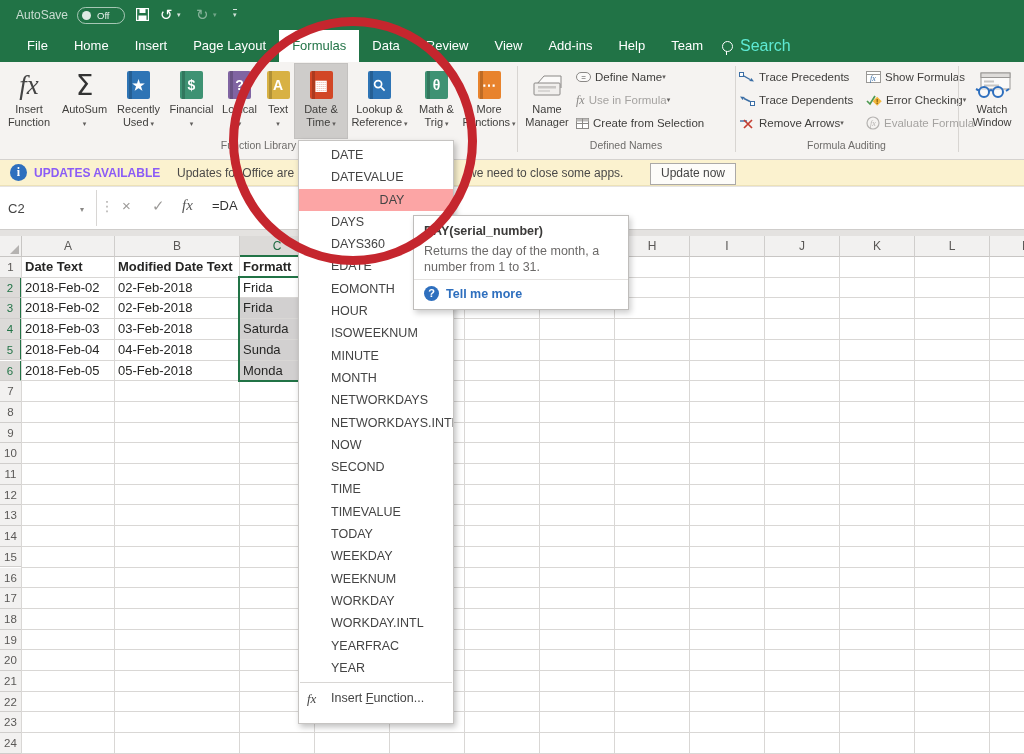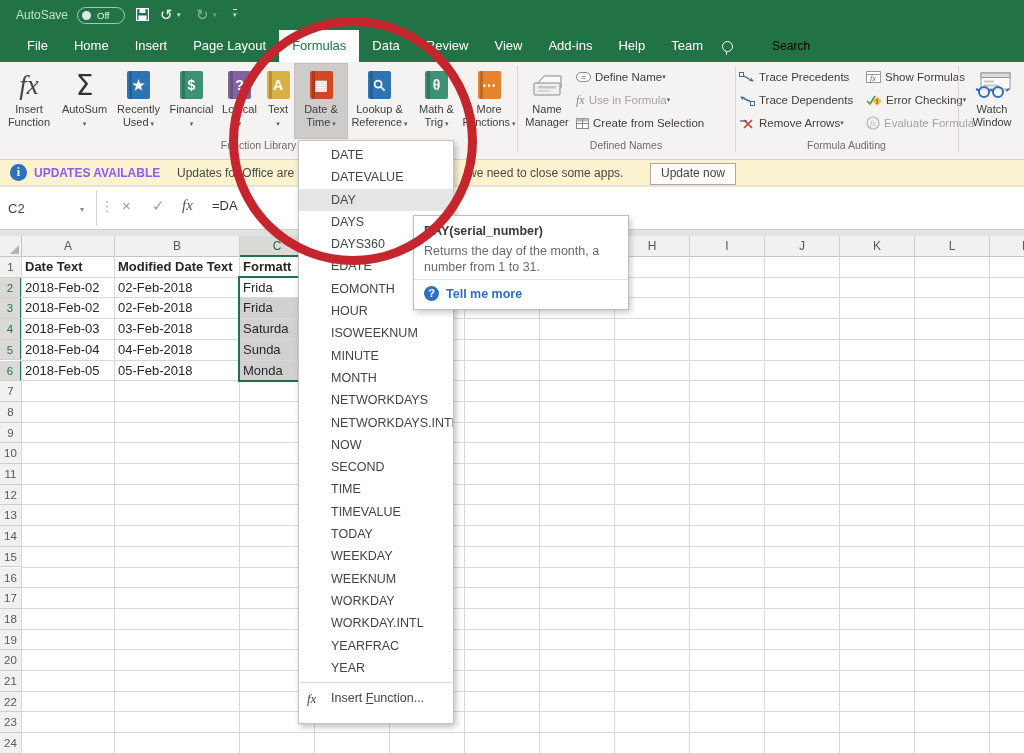--- a/index.html
+++ b/index.html
@@ -16,21 +16,21 @@
   .qa{top:5px;color:#fff;font-size:15px;line-height:20px;}
   .qa-arrow{top:11px;font-size:7px;color:rgba(255,255,255,.8);}
   .dim{opacity:.45;}
   
   #tabrow{left:0;top:30px;width:1024px;height:32px;background:#217346;display:flex;align-items:flex-end;padding-left:14px;box-sizing:border-box;}
   .tab{height:32px;line-height:32px;color:#fff;font-size:13px;padding:0 13px;white-space:nowrap;}
   .tab.active{background:#fff;color:#217346;}
   #searchwrap{display:flex;align-items:center;height:32px;margin-left:6px;}
   .bulb{display:inline-block;width:9px;height:9px;border:1.5px solid #fff;border-radius:50%;position:relative;margin-right:7px;}
   .bulb:after{content:"";position:absolute;left:2.5px;top:9px;width:1.5px;height:4px;background:#fff;}
-  #search-label{color:#000000;font-size:12px;margin-left:32px;}
+  #search-label{color:#5eead4;font-size:16px;}
   
   #ribbon{left:0;top:62px;width:1024px;height:98px;background:#F5F3F1;border-bottom:1px solid #D5D2CF;box-sizing:border-box;}
   .bigbtn{position:absolute;top:2px;height:74px;text-align:center;font-size:11px;line-height:13px;color:#3F3E3C;}
   .bigbtn.pressed{background:#CECCCA;outline:1px solid #C3C1BF;}
   .bicon{height:36px;display:flex;align-items:center;justify-content:center;margin-top:3px;}
   .bl{white-space:nowrap;}
   .mini-arrow{font-size:7px;color:#605E5C;}
   .book{width:23px;height:28px;border-radius:2px;position:relative;display:flex;align-items:center;justify-content:center;}
   .book i{position:absolute;left:2px;top:0;width:3px;height:100%;background:rgba(0,0,0,.18);}
   .book b{color:#fff;font-size:14px;font-weight:bold;font-family:"Liberation Sans",sans-serif;z-index:1;}
@@ -75,21 +75,21 @@
   .cell.right{text-align:left;}
   .shade{position:absolute;background:#D2D0D0;}
   #selbox{position:absolute;border:2px solid #217346;box-sizing:border-box;}
   #corner{position:absolute;left:0;top:0;width:22px;height:21px;background:#F2F1F0;border-right:1px solid #C8C6C4;border-bottom:1px solid #C8C6C4;box-sizing:border-box;}
   #corner:after{content:"";position:absolute;right:2px;bottom:2px;width:0;height:0;
                 border-bottom:9px solid #B5B3B1;border-left:9px solid transparent;}
   
   #dropdown{left:298px;top:140px;width:156px;background:#fff;border:1px solid #C6C4C2;
             box-shadow:2px 3px 6px rgba(0,0,0,.25);z-index:40;padding:3px 0 12px 0;box-sizing:border-box;}
   .ditem{height:22.3px;line-height:22.3px;padding-left:32px;font-size:12.5px;color:#444;white-space:nowrap;overflow:hidden;}
-  .ditem.hl{background:#e5e5e5;}
+  .ditem.hl{background:#fca5a5;text-align:center;}
   #dsep{height:1px;background:#D8D6D4;margin:3px 1px;}
   #dfooter{height:25px;line-height:25px;font-size:12.5px;color:#444;position:relative;padding-left:32px;}
   #dfooter .fxi{position:absolute;left:8px;top:0;font-size:13px;color:#444;line-height:25px;}
   
   #tooltip{left:413px;top:215px;width:216px;height:95px;background:#fff;border:1px solid #BFBDBB;
            box-shadow:2px 3px 6px rgba(0,0,0,.2);z-index:45;box-sizing:border-box;font-size:12.5px;}
   #tt-title{position:absolute;left:10px;top:8px;font-weight:bold;color:#3B3A39;}
   #tt-body{position:absolute;left:10px;top:27px;width:195px;color:#6B6968;line-height:16px;}
   #tt-sep{position:absolute;left:0;top:63px;width:100%;height:1px;background:#E4E2E0;}
   #tt-link{position:absolute;left:10px;top:70px;display:flex;align-items:center;}

